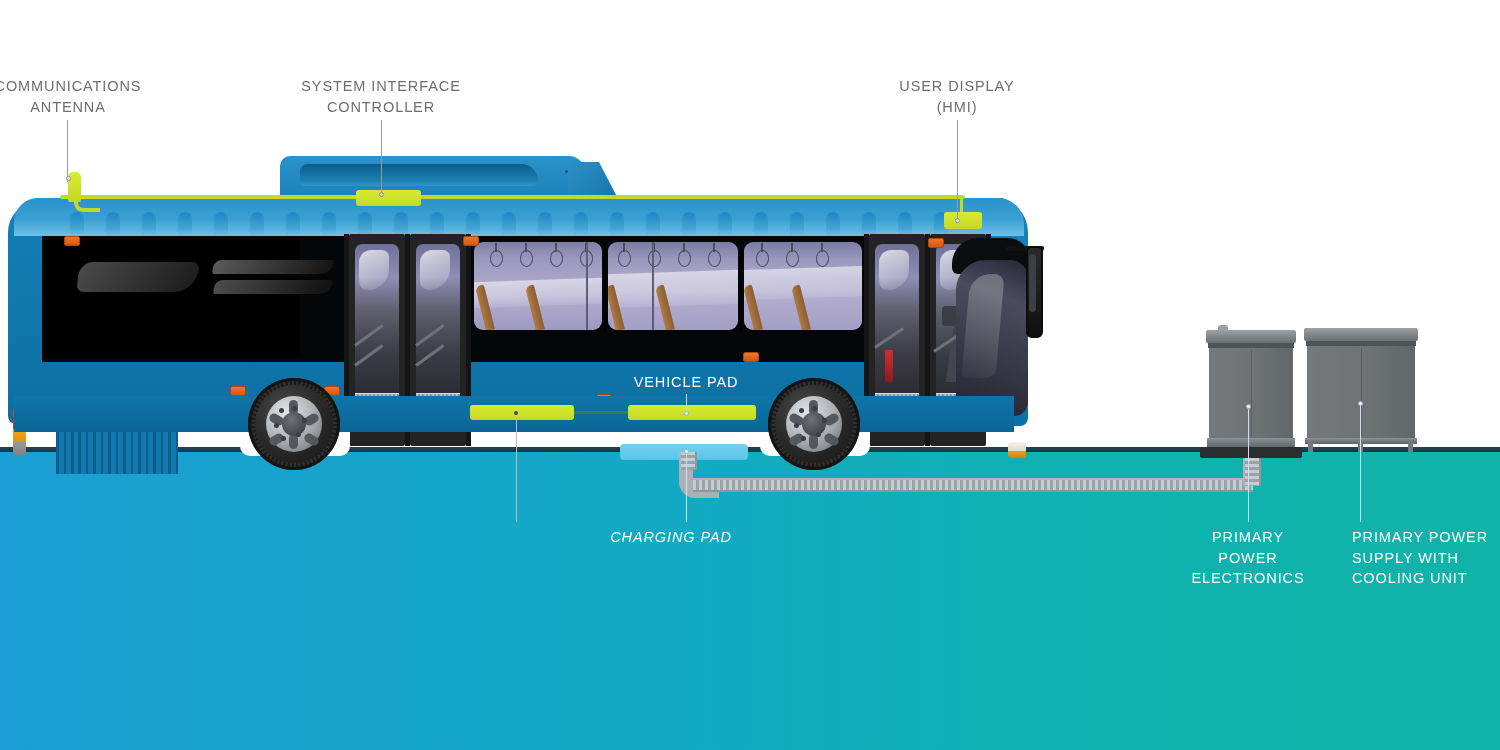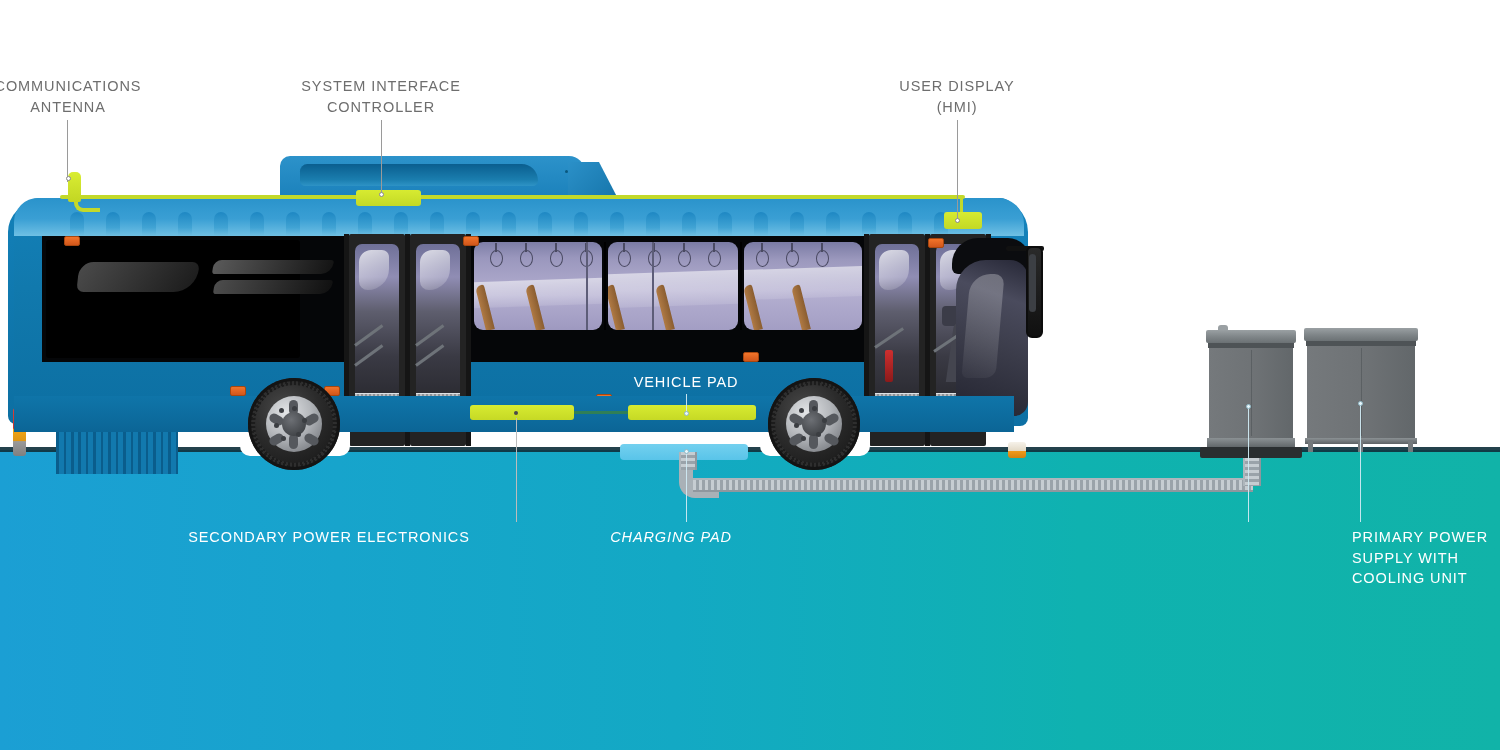--- a/index.html
+++ b/index.html
@@ -543,22 +543,24 @@
 Antenna</div>
 
   <div class="label dark" style="left:271px;top:76px;width:220px;">System Interface
 Controller</div>
 
   <div class="label dark" style="left:847px;top:76px;width:220px;">User Display
 (HMI)</div>
 
   <div class="label white" style="left:586px;top:372px;width:200px;">Vehicle Pad</div>
 
-  <div class="label white" style="left:139px;top:527px;width:380px;">Secondary Power Electronics</div>
 
   <div class="label white" style="left:571px;top:527px;width:200px;font-style:italic;">Charging Pad</div>
 
+  <div class="label white" style="left:1168px;top:527px;width:160px;">Primary
+Power
+Electronics</div>
 
   <div class="label white" style="left:1352px;top:527px;width:175px;text-align:left;">Primary Power
 Supply With
 Cooling Unit</div>
 
 </div>
 
 </body></html>

